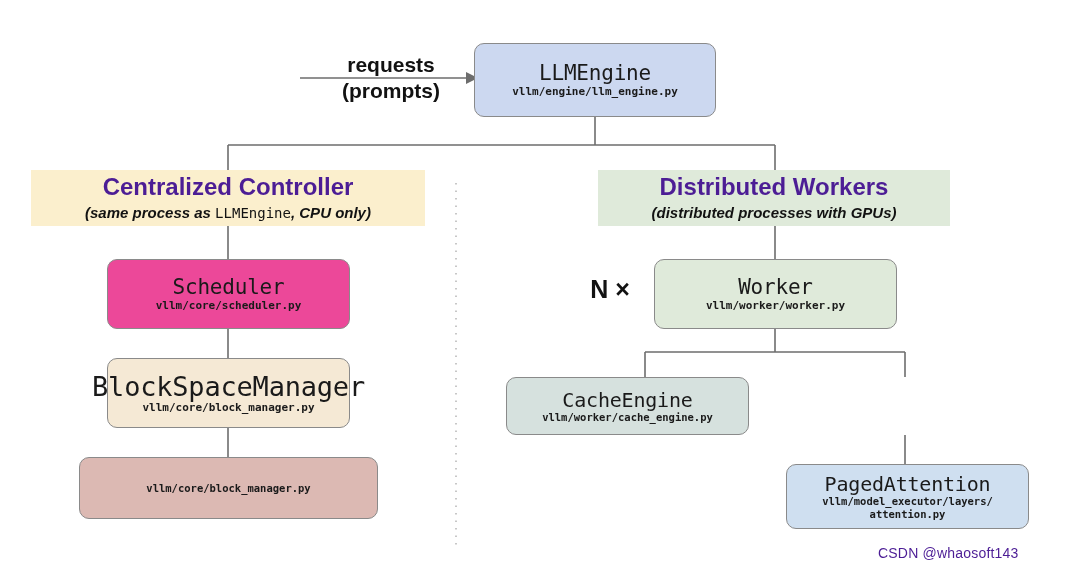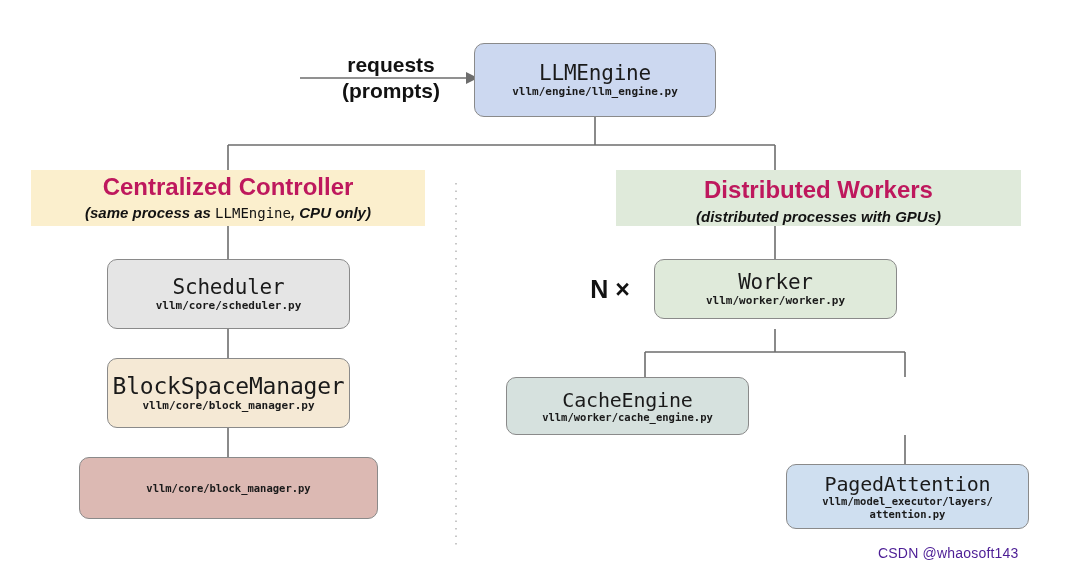--- a/index.html
+++ b/index.html
@@ -57,41 +57,41 @@
   
   #node-llmengine {
     left: 474px; top: 43px; width: 242px; height: 74px;
     background: #ccd8f0;
   }
   #node-llmengine .title { font-size: 21px; }
   #node-llmengine .path { font-size: 11px; font-weight: bold; }
 
   #node-scheduler {
     left: 107px; top: 259px; width: 243px; height: 70px;
-    background: #e5e5e5;
+    background: #ec4899;
   }
   #node-scheduler .title { font-size: 21px; }
   #node-scheduler .path { font-size: 11px; font-weight: bold; }
 
   #node-blockspacemanager {
     left: 107px; top: 358px; width: 243px; height: 70px;
     background: #f5e9d5;
   }
-  #node-blockspacemanager .title { font-size: 23px; }
+  #node-blockspacemanager .title { font-size: 27px; }
   #node-blockspacemanager .path { font-size: 11px; font-weight: bold; }
 
   #node-blockallocator {
     left: 79px; top: 457px; width: 299px; height: 62px;
     background: #dcb9b3;
   }
   #node-blockallocator .title { font-size: 20px; }
   #node-blockallocator .path { font-size: 10.5px; font-weight: bold; }
 
   #node-worker {
-    left: 654px; top: 259px; width: 243px; height: 60px;
+    left: 654px; top: 259px; width: 243px; height: 70px;
     background: #dfeada;
   }
   #node-worker .title { font-size: 21px; }
   #node-worker .path { font-size: 11px; font-weight: bold; }
 
   #node-cacheengine {
     left: 506px; top: 377px; width: 243px; height: 58px;
     background: #d6e1de;
   }
   #node-cacheengine .title { font-size: 20px; }
@@ -119,21 +119,21 @@
     flex-direction: column;
     align-items: center;
     justify-content: center;
     text-align: center;
     z-index: 3;
   }
   .banner .btitle {
     font-family: "Liberation Sans", sans-serif;
     font-weight: bold;
     font-size: 24px;
-    color: #be185d;
+    color: #4c1d95;
     line-height: 1.12;
   }
   .banner .bsub {
     font-family: "Liberation Sans", sans-serif;
     font-style: italic;
     font-weight: bold;
     font-size: 15px;
     color: #121212;
     line-height: 1.2;
     margin-top: 4px;
@@ -142,23 +142,22 @@
     font-family: "DejaVu Sans Mono", monospace;
     font-style: normal;
     font-weight: normal;
     font-size: 14px;
   }
   #banner-controller {
     left: 31px; top: 170px; width: 394px; height: 56px;
     background: #fbefcd;
   }
   #banner-workers {
-    left: 616px; top: 170px; width: 405px; height: 56px;
+    left: 598px; top: 170px; width: 352px; height: 56px;
     background: #dfeada;
-    justify-content: flex-end;
   }
 
   
   #label-requests {
     position: absolute;
     left: 316px; top: 52px; width: 150px;
     text-align: center;
     font-family: "Liberation Sans", sans-serif;
     font-size: 21px;
     color: #121212;

